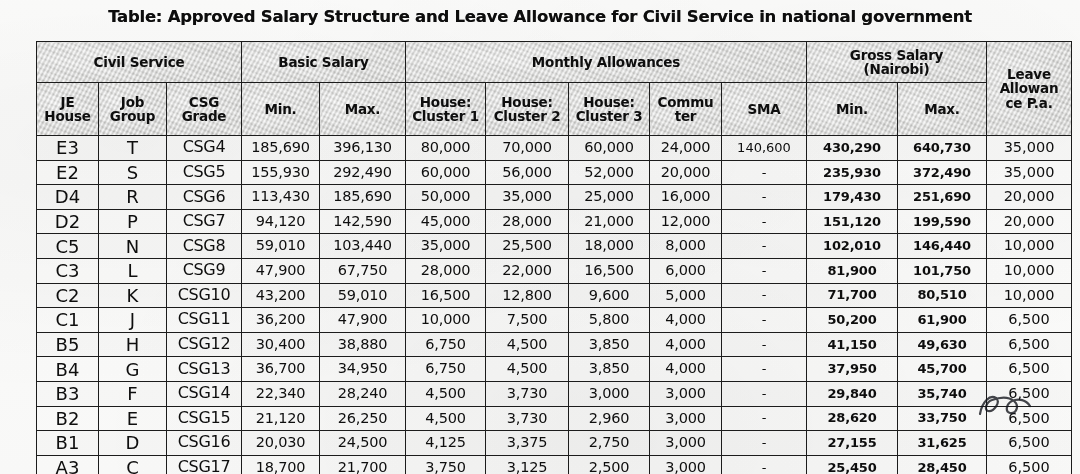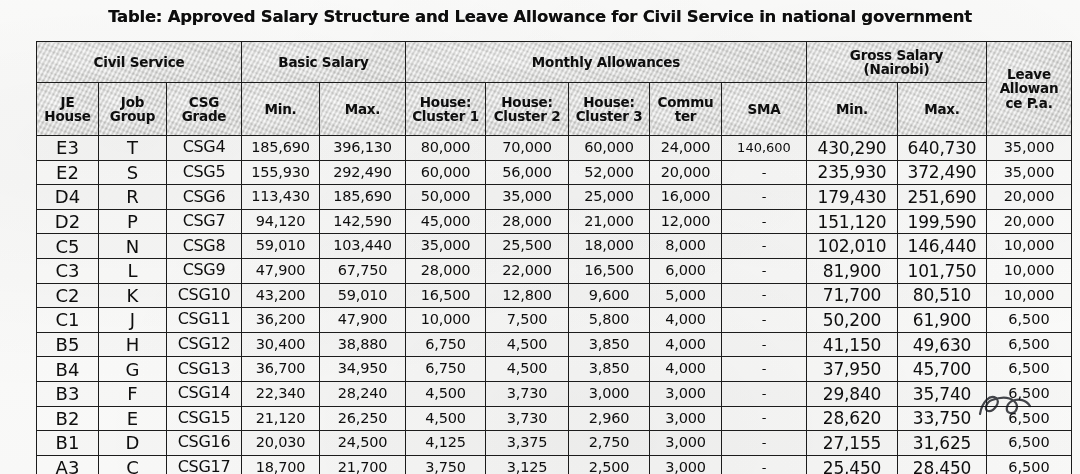--- a/index.html
+++ b/index.html
@@ -101,21 +101,21 @@
     font-size: 14.5px;
     background: transparent;
   }
   tbody tr:nth-child(odd) td  { background: rgba(0,0,0,0.012); }
 
   td.grade, td.jobgroup {
     font-size: 18px;
   }
   td.csg { font-size: 16px; letter-spacing: -0.3px; }
   td.num { font-size: 14.5px; letter-spacing: -0.2px; }
-  td.gross { font-weight: normal; font-size: 17px; letter-spacing: -0.2px; }
+  td.gross { font-weight: bold; font-size: 13px; letter-spacing: -0.2px; }
   td.sma  { font-size: 13px; }
   td.leave { font-size: 14.5px; }
 
   
   .scribble {
     position: absolute;
     right: 42px;
     bottom: 2px;
     width: 62px;
     height: 26px;

